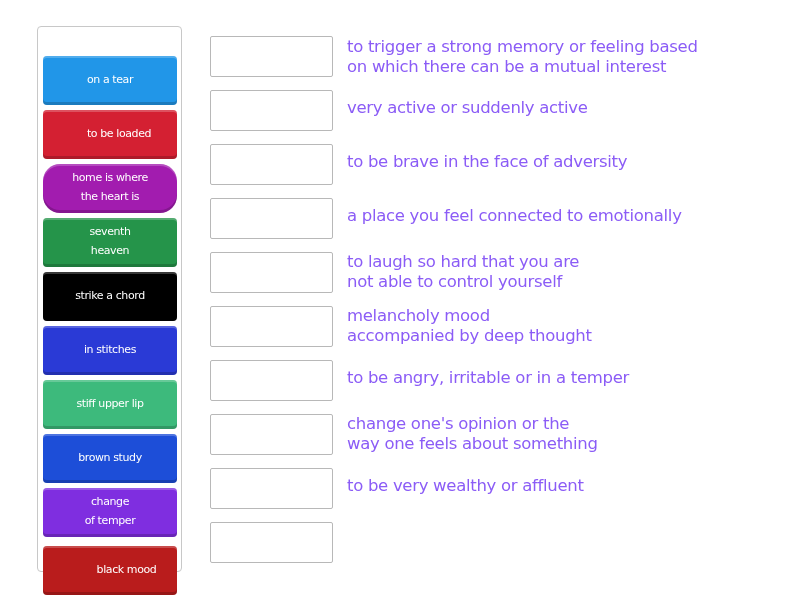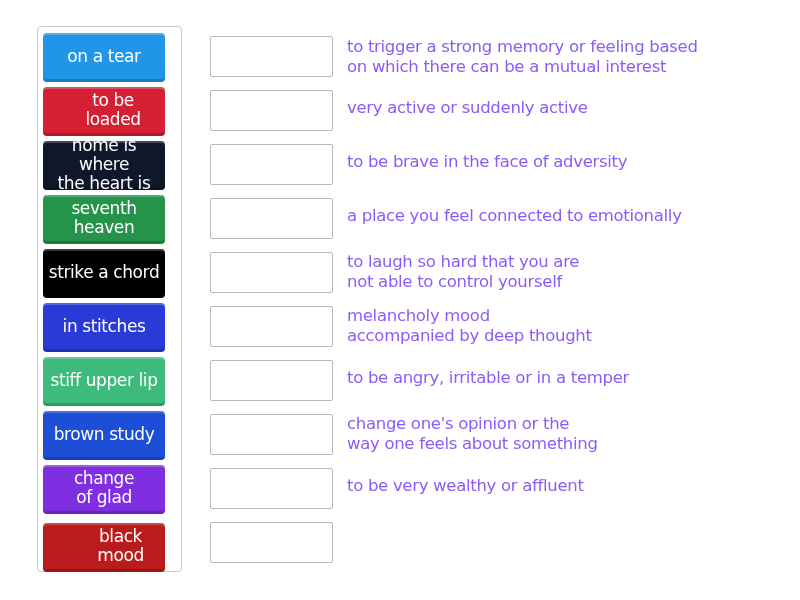--- a/index.html
+++ b/index.html
@@ -23,37 +23,38 @@
     width: 145px;
     height: 546px;
     border: 1px solid #c8c8c8;
     border-radius: 4px;
     box-sizing: border-box;
     background: #ffffff;
   }
   .tile {
     position: absolute;
     left: 43px;
-    width: 122px;
+    width: 134px;
     height: 49px;
     border-radius: 4px;
     box-sizing: border-box;
     color: #ffffff;
     font-family: "DejaVu Sans", sans-serif;
-    font-size: 17px;
+    font-size: 11px;
     line-height: 19px;
     text-align: center;
     display: flex;
     align-items: center;
     justify-content: center;
     padding: 0 2px 3px 2px;
     cursor: grab;
     letter-spacing: -0.4px;
     box-shadow: inset 0 -3px 0 rgba(0,0,0,0.18), inset 0 2px 0 rgba(255,255,255,0.22);
     white-space: pre-line;
+    margin-top: 23px;
   }
   .drop-box {
     position: absolute;
     left: 210px;
     width: 123px;
     height: 41px;
     border: 1px solid #b8b8b8;
     border-radius: 2px;
     box-sizing: border-box;
     background: #ffffff;
@@ -74,30 +75,30 @@
   }
 </style>
 </head>
 <body>
 
 <div id="stage">
   <div class="tile-tray"></div>
 
   <div class="tile" style="top: 33px; background: rgb(33, 150, 232);">on a tear</div>
   <div class="tile" style="top: 87px; background: rgb(212, 32, 50); padding-left: 20px;">to be loaded</div>
-  <div class="tile" style="top: 141px; background: #0f172a;">home is where
+  <div class="tile" style="top: 141px; background: #a21caf; border-radius: 17px;">home is where
 the heart is</div>
   <div class="tile" style="top: 195px; background: rgb(37, 148, 74);">seventh
 heaven</div>
   <div class="tile" style="top: 249px; background: #000000;">strike a chord</div>
   <div class="tile" style="top: 303px; background: rgb(42, 58, 214);">in stitches</div>
   <div class="tile" style="top: 357px; background: rgb(61, 186, 124);">stiff upper lip</div>
   <div class="tile" style="top: 411px; background: #1d4ed8;">brown study</div>
   <div class="tile" style="top: 465px; background: rgb(127, 46, 224);">change
-of glad</div>
+of temper</div>
   <div class="tile" style="top: 523px; background: #b91c1c; padding-left: 35px;">black mood</div>
 
   <div class="drop-box" style="top:36px"></div>
   <div class="drop-box" style="top:90px"></div>
   <div class="drop-box" style="top:144px"></div>
   <div class="drop-box" style="top:198px"></div>
   <div class="drop-box" style="top:252px"></div>
   <div class="drop-box" style="top:306px"></div>
   <div class="drop-box" style="top:360px"></div>
   <div class="drop-box" style="top:414px"></div>

